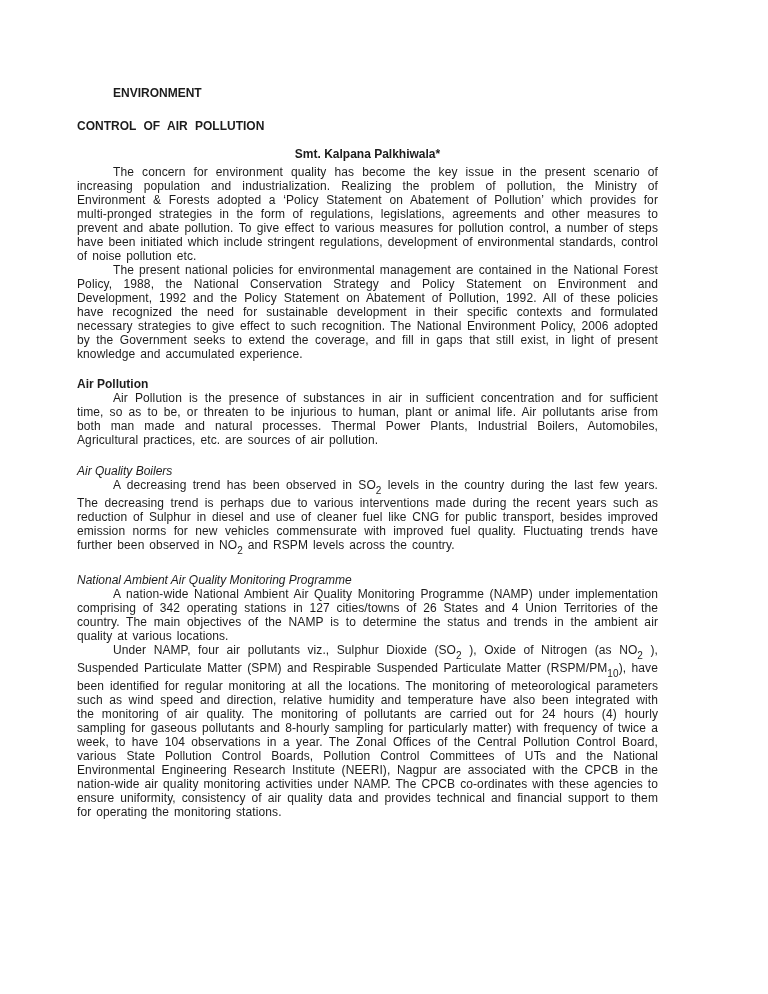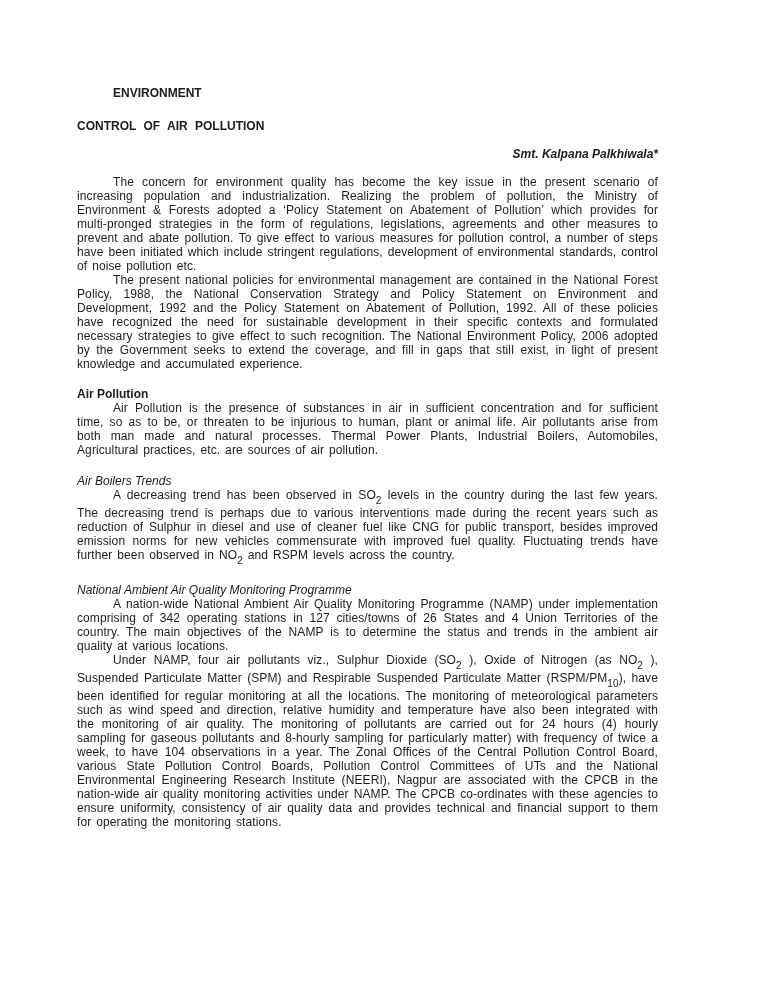--- a/index.html
+++ b/index.html
@@ -25,26 +25,25 @@
     text-indent: 36px;
   }
   .doc-title {
     font-weight: 700;
     text-align: left;
     word-spacing: 4px;
     margin-top: 19px;
   }
   .doc-author {
     font-weight: 700;
-    font-style: italic;
-    text-align: right;
+    text-align: center;
     margin-top: 14px;
   }
   .doc-body {
-    margin-top: 14px;
+    margin-top: 4px;
   }
   .doc-body p {
     margin: 0;
   }
   p.para {
     text-align: justify;
     text-indent: 36px;
     word-spacing: 1.5px;
     letter-spacing: 0.1px;
   }
@@ -67,19 +66,19 @@
 
 <div class="page">
   <div class="doc-kicker">ENVIRONMENT</div>
   <div class="doc-title">CONTROL OF AIR POLLUTION</div>
   <div class="doc-author">Smt. Kalpana Palkhiwala*</div>
   <div class="doc-body">
       <p class="para">The concern for environment quality has become the key issue in the present scenario of increasing population and industrialization. Realizing the problem of pollution, the Ministry of Environment &amp; Forests adopted a ‘Policy Statement on Abatement of Pollution’ which provides for multi-pronged strategies in the form of regulations, legislations, agreements and other measures to prevent and abate pollution. To give effect to various measures for pollution control, a number of steps have been initiated which include stringent regulations, development of environmental standards, control of noise pollution etc.</p>
       <p class="para">The present national policies for environmental management are contained in the National Forest Policy, 1988, the National Conservation Strategy and Policy Statement on Environment and Development, 1992 and the Policy Statement on Abatement of Pollution, 1992. All of these policies have recognized the need for sustainable development in their specific contexts and formulated necessary strategies to give effect to such recognition. The National Environment Policy, 2006 adopted by the Government seeks to extend the coverage, and fill in gaps that still exist, in light of present knowledge and accumulated experience.</p>
       <p class="h-bi">Air Pollution</p>
       <p class="para">Air Pollution is the presence of substances in air in sufficient concentration and for sufficient time, so as to be, or threaten to be injurious to human, plant or animal life. Air pollutants arise from both man made and natural processes. Thermal Power Plants, Industrial Boilers, Automobiles, Agricultural practices, etc. are sources of air pollution.</p>
-      <p class="h-i">Air Boilers Trends</p>
+      <p class="h-i">Air Quality Boilers</p>
       <p class="para">A decreasing trend has been observed in SO<sub>2</sub> levels in the country during the last few years. The decreasing trend is perhaps due to various interventions made during the recent years such as reduction of Sulphur in diesel and use of cleaner fuel like CNG for public transport, besides improved emission norms for new vehicles commensurate with improved fuel quality. Fluctuating trends have further been observed in NO<sub>2</sub> and RSPM levels across the country.</p>
       <p class="h-i">National Ambient Air Quality Monitoring Programme</p>
       <p class="para">A nation-wide National Ambient Air Quality Monitoring Programme (NAMP) under implementation comprising of 342 operating stations in 127 cities/towns of 26 States and 4 Union Territories of the country. The main objectives of the NAMP is to determine the status and trends in the ambient air quality at various locations.</p>
       <p class="para">Under NAMP, four air pollutants viz., Sulphur Dioxide (SO<sub>2</sub> ), Oxide of Nitrogen (as NO<sub>2</sub> ), Suspended Particulate Matter (SPM) and Respirable Suspended Particulate Matter (RSPM/PM<sub>10</sub>), have been identified for regular monitoring at all the locations. The monitoring of meteorological parameters such as wind speed and direction, relative humidity and temperature have also been integrated with the monitoring of air quality. The monitoring of pollutants are carried out for 24 hours (4) hourly sampling for gaseous pollutants and 8-hourly sampling for particularly matter) with frequency of twice a week, to have 104 observations in a year. The Zonal Offices of the Central Pollution Control Board, various State Pollution Control Boards, Pollution Control Committees of UTs and the National Environmental Engineering Research Institute (NEERI), Nagpur are associated with the CPCB in the nation-wide air quality monitoring activities under NAMP. The CPCB co-ordinates with these agencies to ensure uniformity, consistency of air quality data and provides technical and financial support to them for operating the monitoring stations.</p>
     </div>
 </div>
 
 </body></html>

